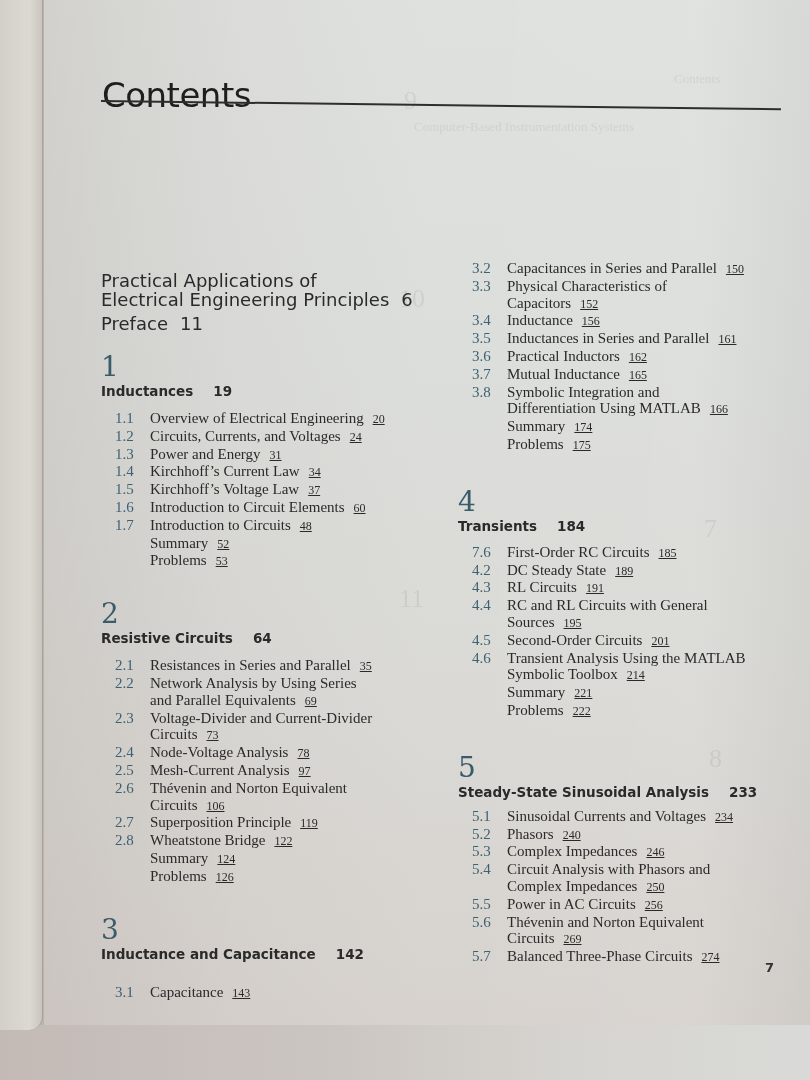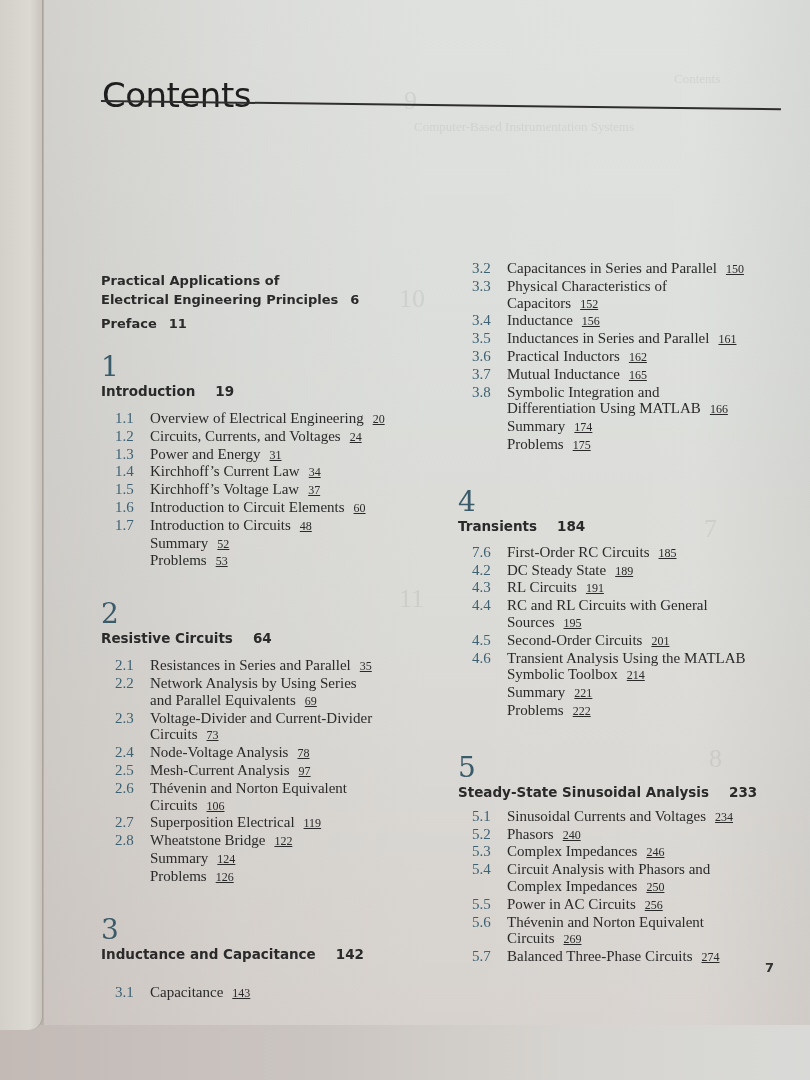--- a/index.html
+++ b/index.html
@@ -68,22 +68,22 @@
     }
     .col {
       position: absolute;
       color: #222;
     }
     .col-left { left: 57px; top: 271px; width: 350px; }
     .col-right { left: 414px; top: 260px; width: 350px; }
 
     .front-item {
       font-family: "DejaVu Sans", sans-serif;
-      font-weight: bold;
-      font-size: 13px;
+      font-weight: normal;
+      font-size: 18px;
       color: #2a2a2a;
       line-height: 19px;
     }
     .front-item .pg { margin-left: 12px; }
     .front-gap { height: 5px; }
 
     .chapter { margin-top: 16px; }
     .chapter-num {
       font-family: "DejaVu Serif", serif;
       font-size: 28px;
@@ -161,21 +161,21 @@
       <div>Practical Applications of</div>
       <div><span>Electrical Engineering Principles</span><span class="pg">6</span></div>
     </div>
     <div class="front-gap"></div>
     <div class="front-item">
       <span>Preface</span><span class="pg">11</span>
     </div>
 
     <div class="chapter" style="margin-top:20px;">
       <div class="chapter-num">1</div>
-      <div class="chapter-title"><span>Introduction</span><span class="pg">19</span></div>
+      <div class="chapter-title"><span>Inductances</span><span class="pg">19</span></div>
       <div class="sections" style="margin-top:9px;">
         <div class="sec">
             <span class="sec-num">1.1</span>
             <span class="sec-text"><span>Overview of Electrical Engineering</span><span class="pg">20</span></span>
           </div>
         <div class="sec">
             <span class="sec-num">1.2</span>
             <span class="sec-text"><span>Circuits, Currents, and Voltages</span><span class="pg">24</span></span>
           </div>
         <div class="sec">
@@ -232,21 +232,21 @@
         <div class="sec">
             <span class="sec-num">2.5</span>
             <span class="sec-text"><span>Mesh-Current Analysis</span><span class="pg">97</span></span>
           </div>
         <div class="sec">
             <span class="sec-num">2.6</span>
             <span class="sec-text"><span>Thévenin and Norton Equivalent</span><br><span>Circuits</span><span class="pg">106</span></span>
           </div>
         <div class="sec">
             <span class="sec-num">2.7</span>
-            <span class="sec-text"><span>Superposition Electrical</span><span class="pg">119</span></span>
+            <span class="sec-text"><span>Superposition Principle</span><span class="pg">119</span></span>
           </div>
         <div class="sec">
             <span class="sec-num">2.8</span>
             <span class="sec-text"><span>Wheatstone Bridge</span><span class="pg">122</span></span>
           </div>
         <div class="sec">
             <span class="sec-num"></span>
             <span class="sec-text"><span>Summary</span><span class="pg">124</span></span>
           </div>
         <div class="sec">

